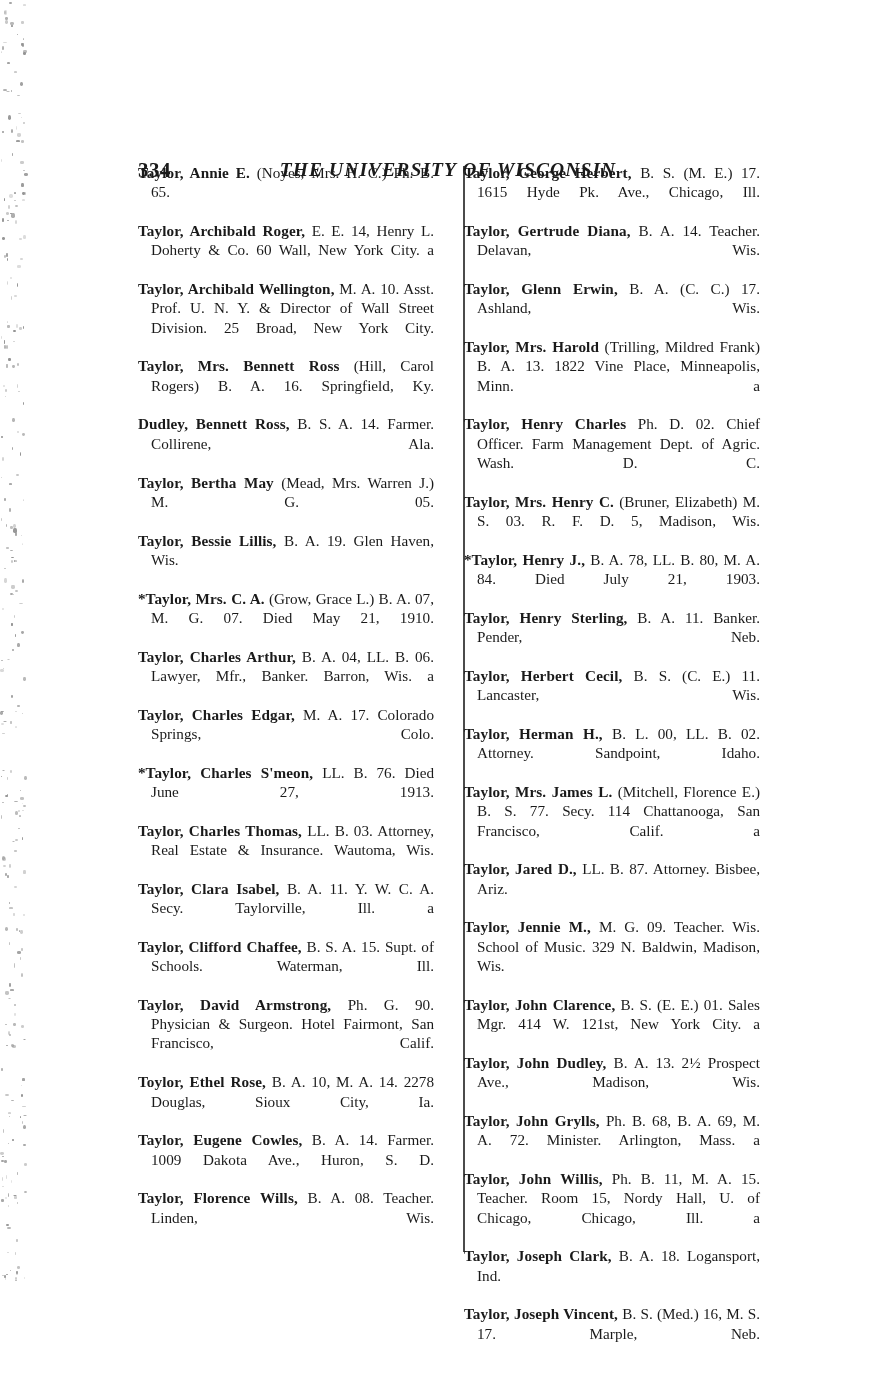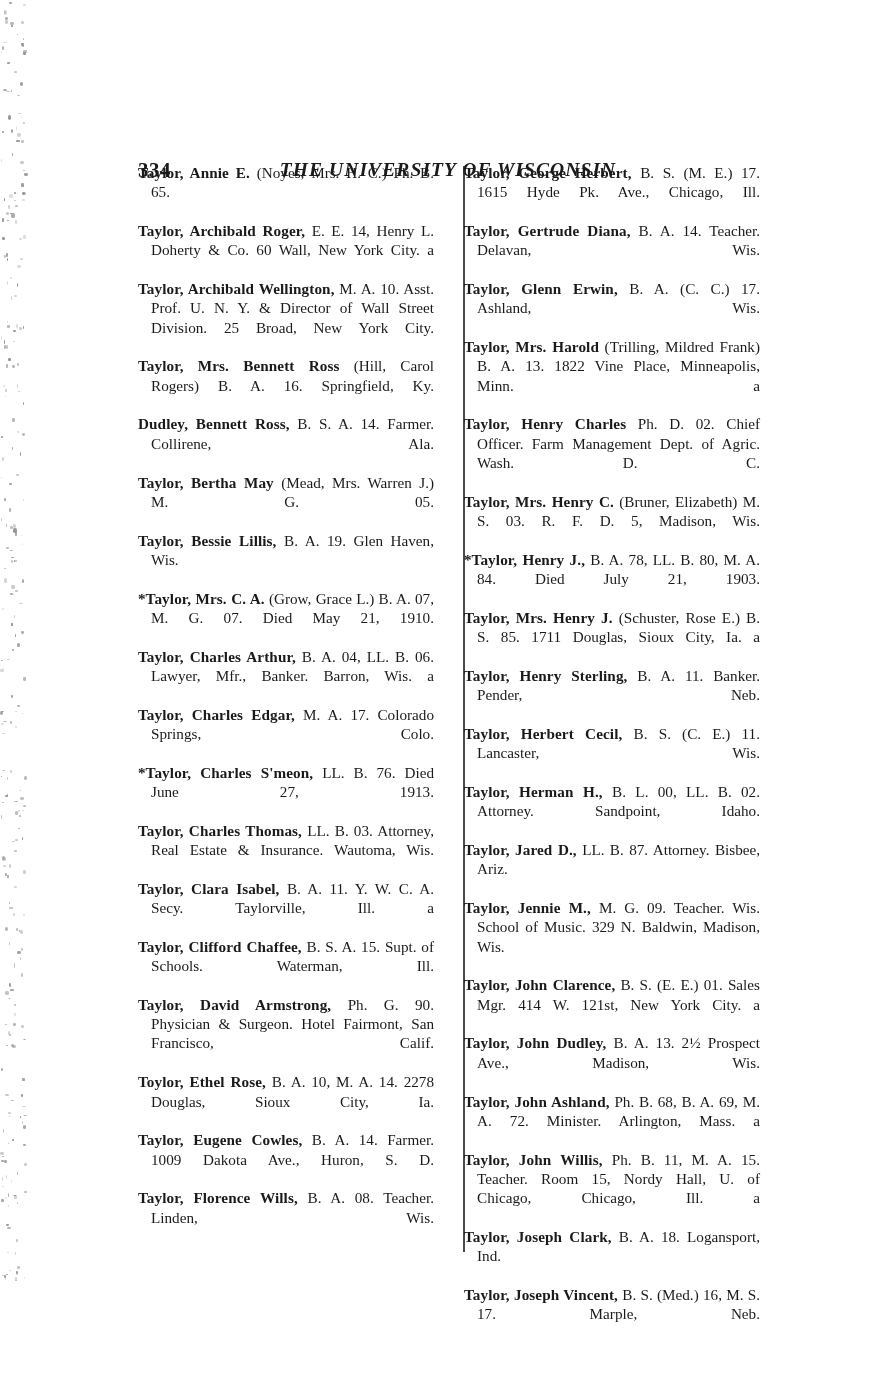--- a/index.html
+++ b/index.html
@@ -418,28 +418,28 @@
         <p class="entry"><span class="nm">Taylor, Florence Wills,</span> <span>B. A. 08. Teacher. Linden, Wis.</span></p>
       </div>
     <div class="col col-right">
         <p class="entry"><span class="nm">Taylor, George Herbert,</span> <span>B. S. (M. E.) 17. 1615 Hyde Pk. Ave., Chicago, Ill.</span></p>
         <p class="entry"><span class="nm">Taylor, Gertrude Diana,</span> <span>B. A. 14. Teacher. Delavan, Wis.</span></p>
         <p class="entry"><span class="nm">Taylor, Glenn Erwin,</span> <span>B. A. (C. C.) 17. Ashland, Wis.</span></p>
         <p class="entry"><span class="nm">Taylor, Mrs. Harold</span> <span>(Trilling, Mildred Frank) B. A. 13. 1822 Vine Place, Minneapolis, Minn. a</span></p>
         <p class="entry"><span class="nm">Taylor, Henry Charles</span> <span>Ph. D. 02. Chief Officer. Farm Management Dept. of Agric. Wash. D. C.</span></p>
         <p class="entry"><span class="nm">Taylor, Mrs. Henry C.</span> <span>(Bruner, Elizabeth) M. S. 03. R. F. D. 5, Madison, Wis.</span></p>
         <p class="entry"><span class="star">*</span><span class="nm">Taylor, Henry J.,</span> <span>B. A. 78, LL. B. 80, M. A. 84. Died July 21, 1903.</span></p>
-        <p class="entry"><span class="nm">Taylor, Mrs. Henry J.</span> <span>(Schuster, Rose E.) B. S. 85. 1711 Douglas, Sioux City, Ia. a</span></p>
         <p class="entry"><span class="nm">Taylor, Henry Sterling,</span> <span>B. A. 11. Banker. Pender, Neb.</span></p>
         <p class="entry"><span class="nm">Taylor, Herbert Cecil,</span> <span>B. S. (C. E.) 11. Lancaster, Wis.</span></p>
         <p class="entry"><span class="nm">Taylor, Herman H.,</span> <span>B. L. 00, LL. B. 02. Attorney. Sandpoint, Idaho.</span></p>
+        <p class="entry"><span class="nm">Taylor, Mrs. James L.</span> <span>(Mitchell, Florence E.) B. S. 77. Secy. 114 Chattanooga, San Francisco, Calif. a</span></p>
         <p class="entry"><span class="nm">Taylor, Jared D.,</span> <span>LL. B. 87. Attorney. Bisbee, Ariz.</span></p>
         <p class="entry"><span class="nm">Taylor, Jennie M.,</span> <span>M. G. 09. Teacher. Wis. School of Music. 329 N. Baldwin, Madison, Wis.</span></p>
         <p class="entry"><span class="nm">Taylor, John Clarence,</span> <span>B. S. (E. E.) 01. Sales Mgr. 414 W. 121st, New York City. a</span></p>
         <p class="entry"><span class="nm">Taylor, John Dudley,</span> <span>B. A. 13. 2½ Prospect Ave., Madison, Wis.</span></p>
-        <p class="entry"><span class="nm">Taylor, John Ashland,</span> <span>Ph. B. 68, B. A. 69, M. A. 72. Minister. Arlington, Mass. a</span></p>
+        <p class="entry"><span class="nm">Taylor, John Grylls,</span> <span>Ph. B. 68, B. A. 69, M. A. 72. Minister. Arlington, Mass. a</span></p>
         <p class="entry"><span class="nm">Taylor, John Willis,</span> <span>Ph. B. 11, M. A. 15. Teacher. Room 15, Nordy Hall, U. of Chicago, Chicago, Ill. a</span></p>
         <p class="entry"><span class="nm">Taylor, Joseph Clark,</span> <span>B. A. 18. Logansport, Ind.</span></p>
         <p class="entry"><span class="nm">Taylor, Joseph Vincent,</span> <span>B. S. (Med.) 16, M. S. 17. Marple, Neb.</span></p>
       </div>
   </div>
 
 </div>
 
 </body></html>

